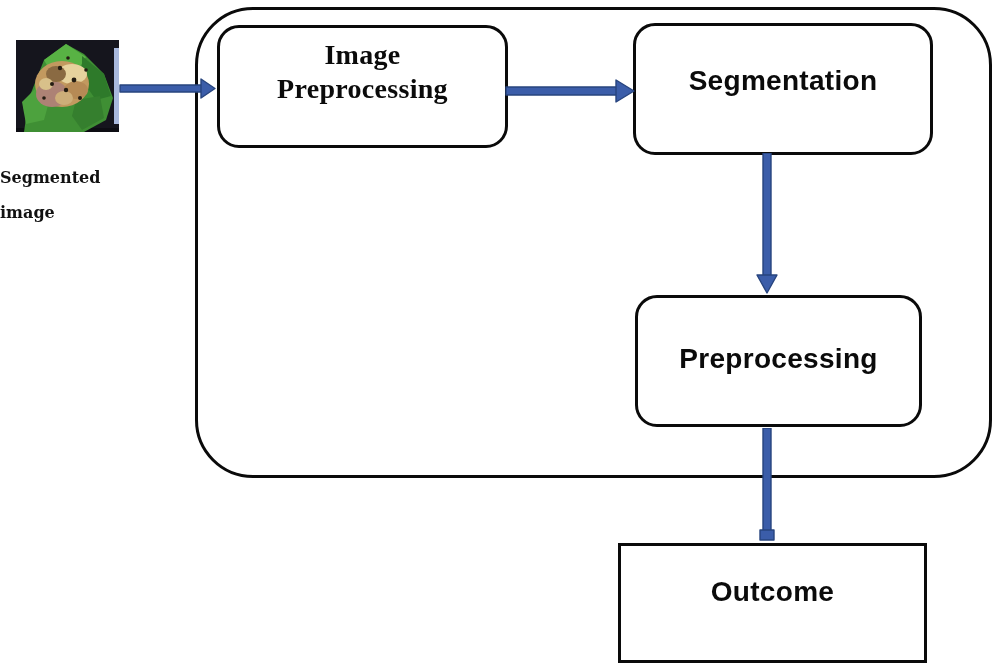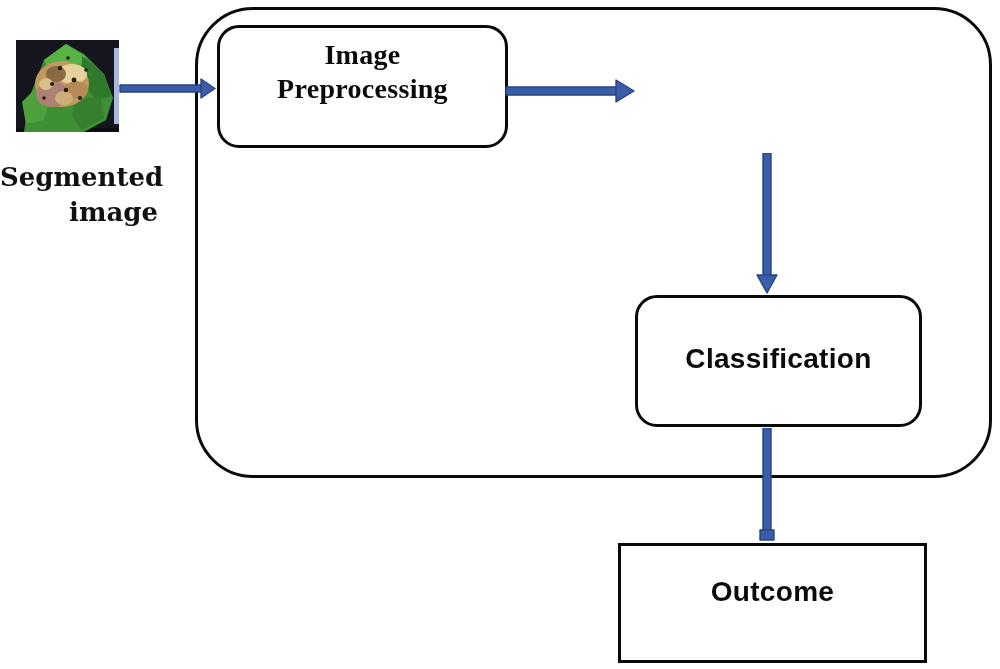--- a/index.html
+++ b/index.html
@@ -21,24 +21,24 @@
     left: 16px; top: 40px;
     width: 103px; height: 92px;
   }
   .thumb svg { display: block; width: 100%; height: 100%; }
 
   
   .caption {
     position: absolute;
     left: 0px; top: 160px;
     width: 158px;
-    text-align: right;
+    text-align: left;
     font-family: "DejaVu Serif", "Liberation Serif", serif;
     font-weight: 700;
-    font-size: 26px;
+    font-size: 16px;
     line-height: 35px;
     color: #111111;
     white-space: pre-line;
   }
 
   
   .pipeline-container {
     position: absolute;
     left: 195px; top: 7px;
     width: 797px; height: 471px;
@@ -134,23 +134,26 @@
 
   <div class="caption">Segmented
 image</div>
 
   <div class="pipeline-container"></div>
 
   <div class="node node-preprocessing">
     <span>Image Preprocessing</span>
   </div>
 
+  <div class="node node-segmentation">
+    <span>Segmentation</span>
+  </div>
 
   <div class="node node-classification">
-    <span>Classification</span>
+    <span>Preprocessing</span>
   </div>
 
   <div class="node node-outcome">
     <span>Outcome</span>
   </div>
 
   <div class="arrow" style="left:119px; top:77px;">
     <svg width="98" height="24" viewBox="0 0 98 24">
       <rect class="arrow-shape" x="1" y="8" width="83" height="7"></rect>
       <polygon class="arrow-shape" points="82,2 96,11.5 82,21"></polygon>

